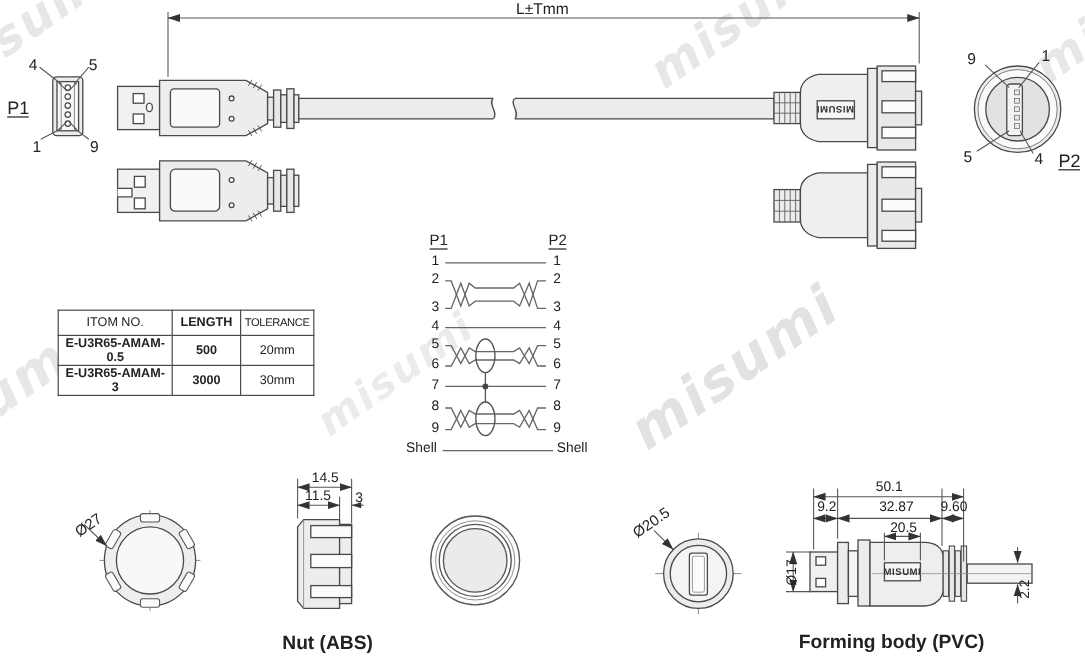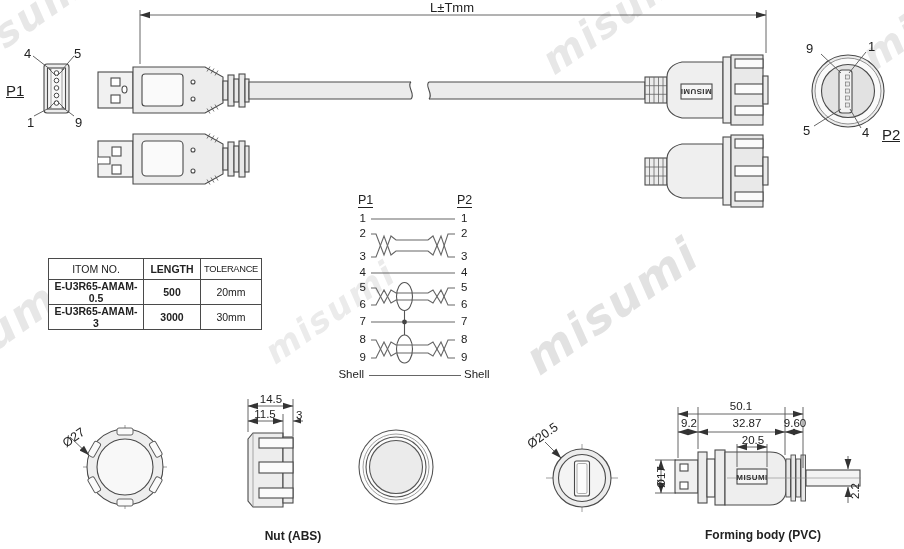--- a/index.html
+++ b/index.html
@@ -15,21 +15,21 @@
   .rot90{transform:translate(-50%,-50%) rotate(-90deg);}
   .flip{transform:translate(-50%,-50%) rotate(180deg);}
   .cc{transform:translate(-50%,-50%);}
   .ul{border-bottom:1.3px solid #222;padding-bottom:0px;}
   .f13{font-size:13px;}
   .f15{font-size:15px;}
   .watitle{font-size:17.5px;letter-spacing:0.5px;border-bottom:1.6px solid #222;padding-bottom:1px;}
   .wah{font-size:12.5px;border-bottom:1px solid #222;}
   .pinL{width:20px;text-align:right;}
   .shl{width:34px;text-align:right;}
-  .bold14{font-size:12px;font-weight:bold;margin-left:20px;}
+  .bold14{font-size:16px;font-weight:bold;}
   .brand{font-size:8px;font-weight:bold;letter-spacing:0.4px;color:#333;}
   table.spec{position:absolute;left:48px;top:258px;border-collapse:collapse;
              font-size:10.5px;color:#222;}
   table.spec th,table.spec td{border:1px solid #4a4a4a;padding:0 3px;height:18px;
              text-align:center;font-weight:normal;background:#fff;}
   table.spec th{height:20px;}
   table.spec .c0{width:88px;}
   table.spec .c1{width:50px;font-weight:bold;}
   table.spec .c2{width:52px;}
   table.spec td.c0{text-align:center;font-weight:bold;}

